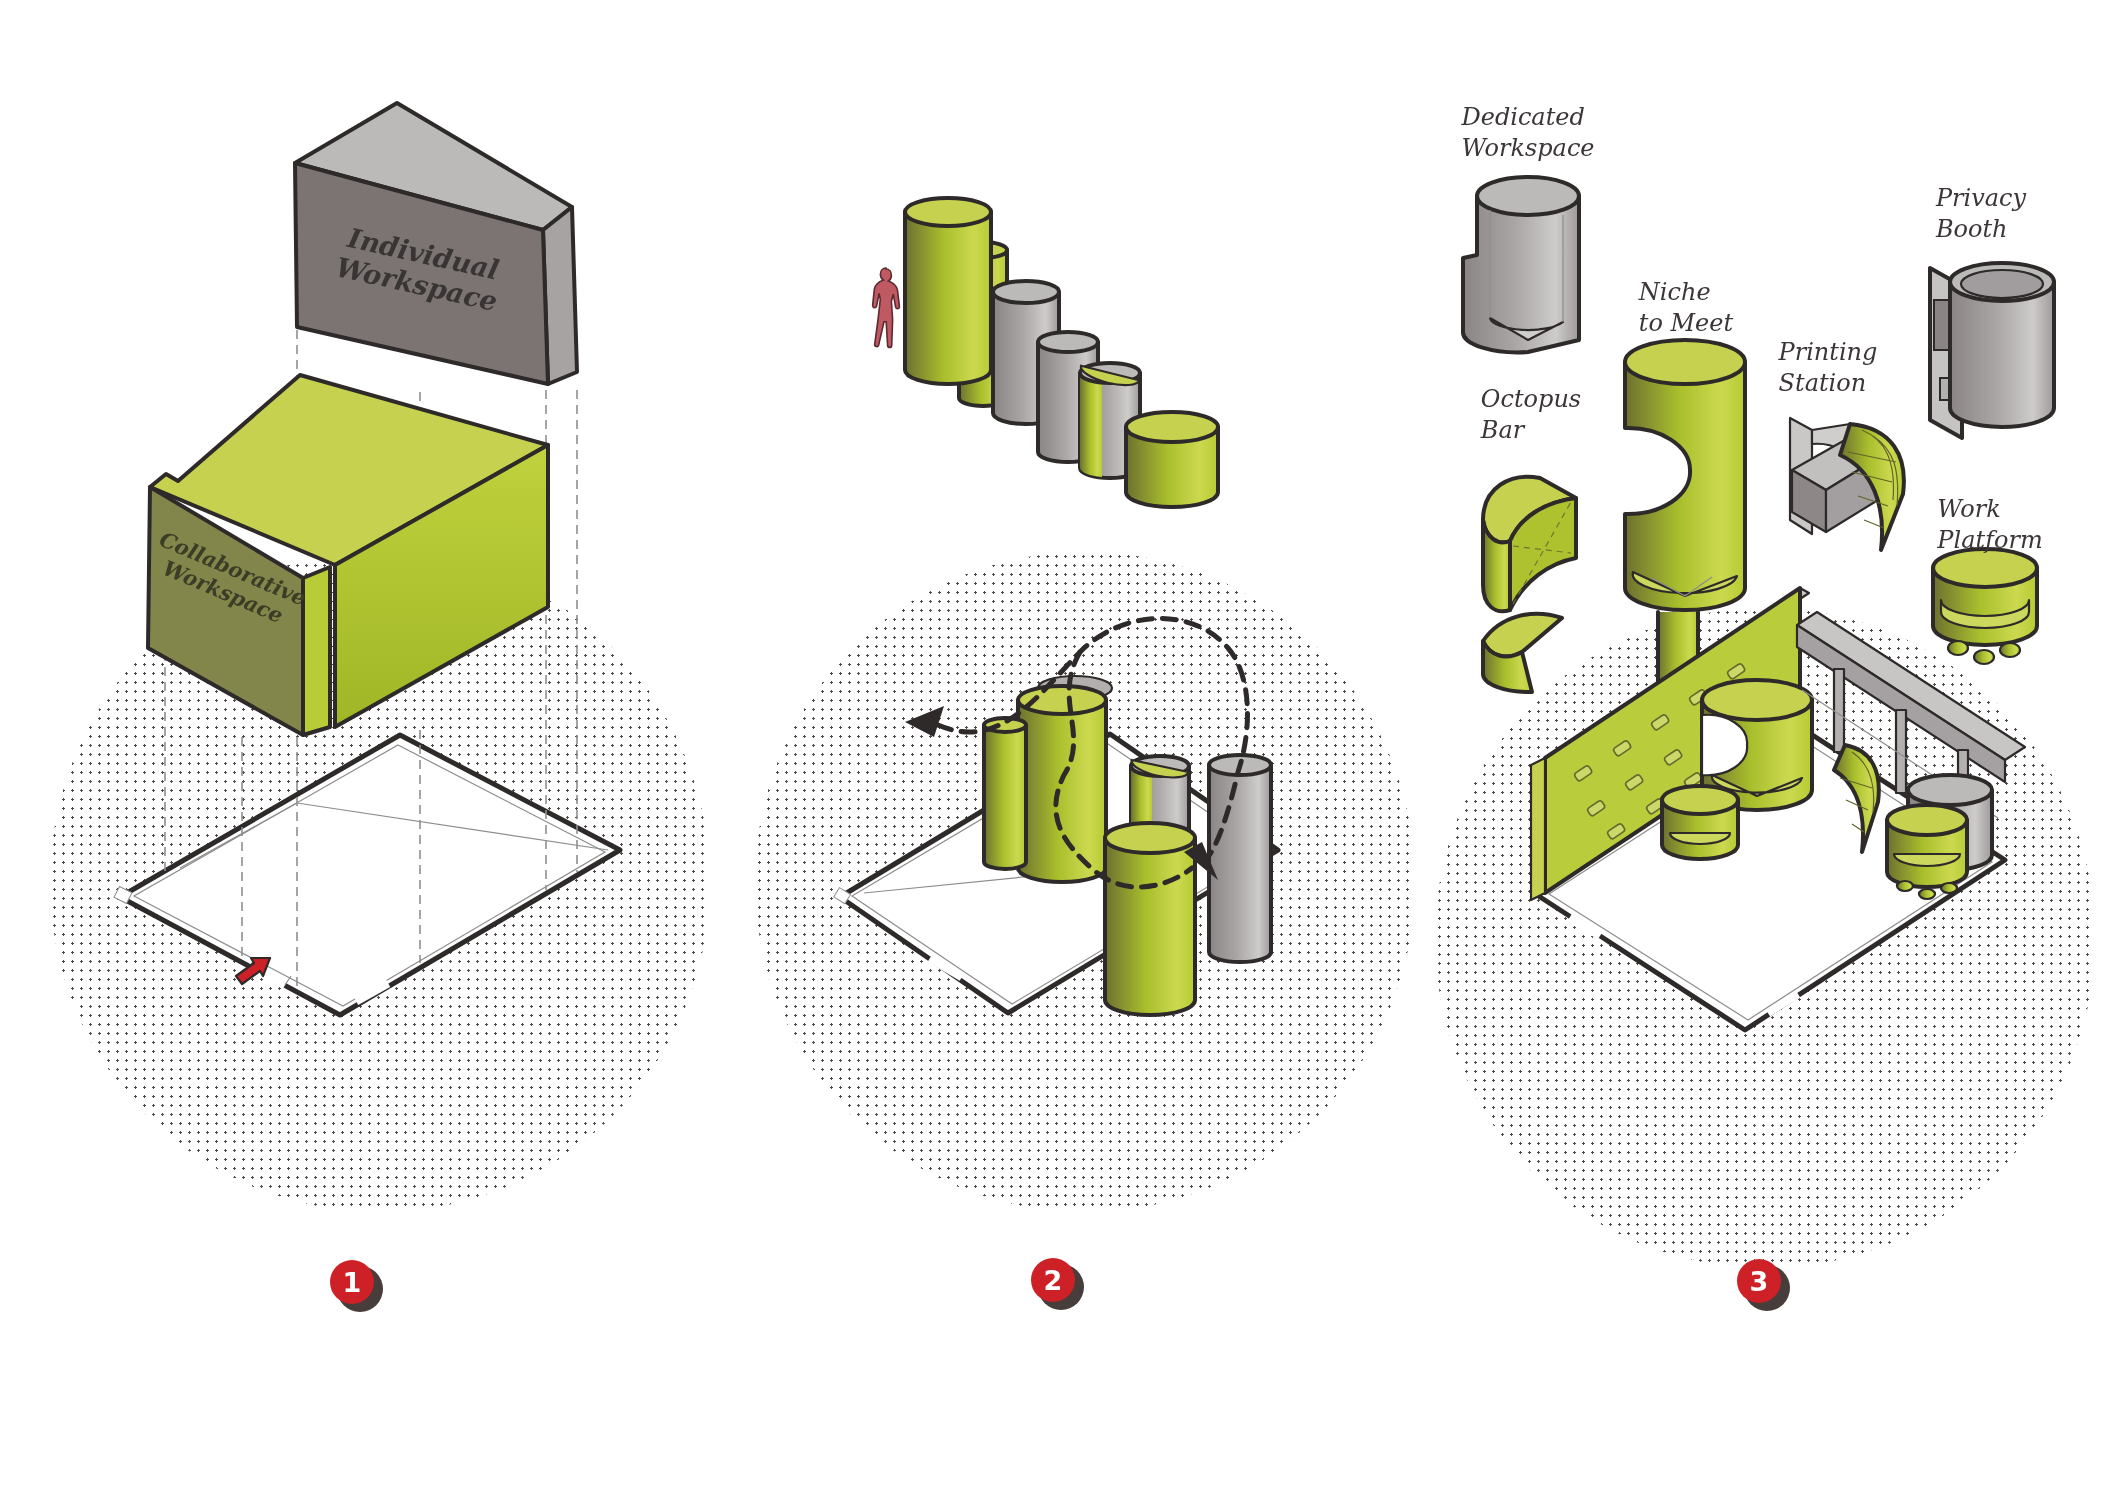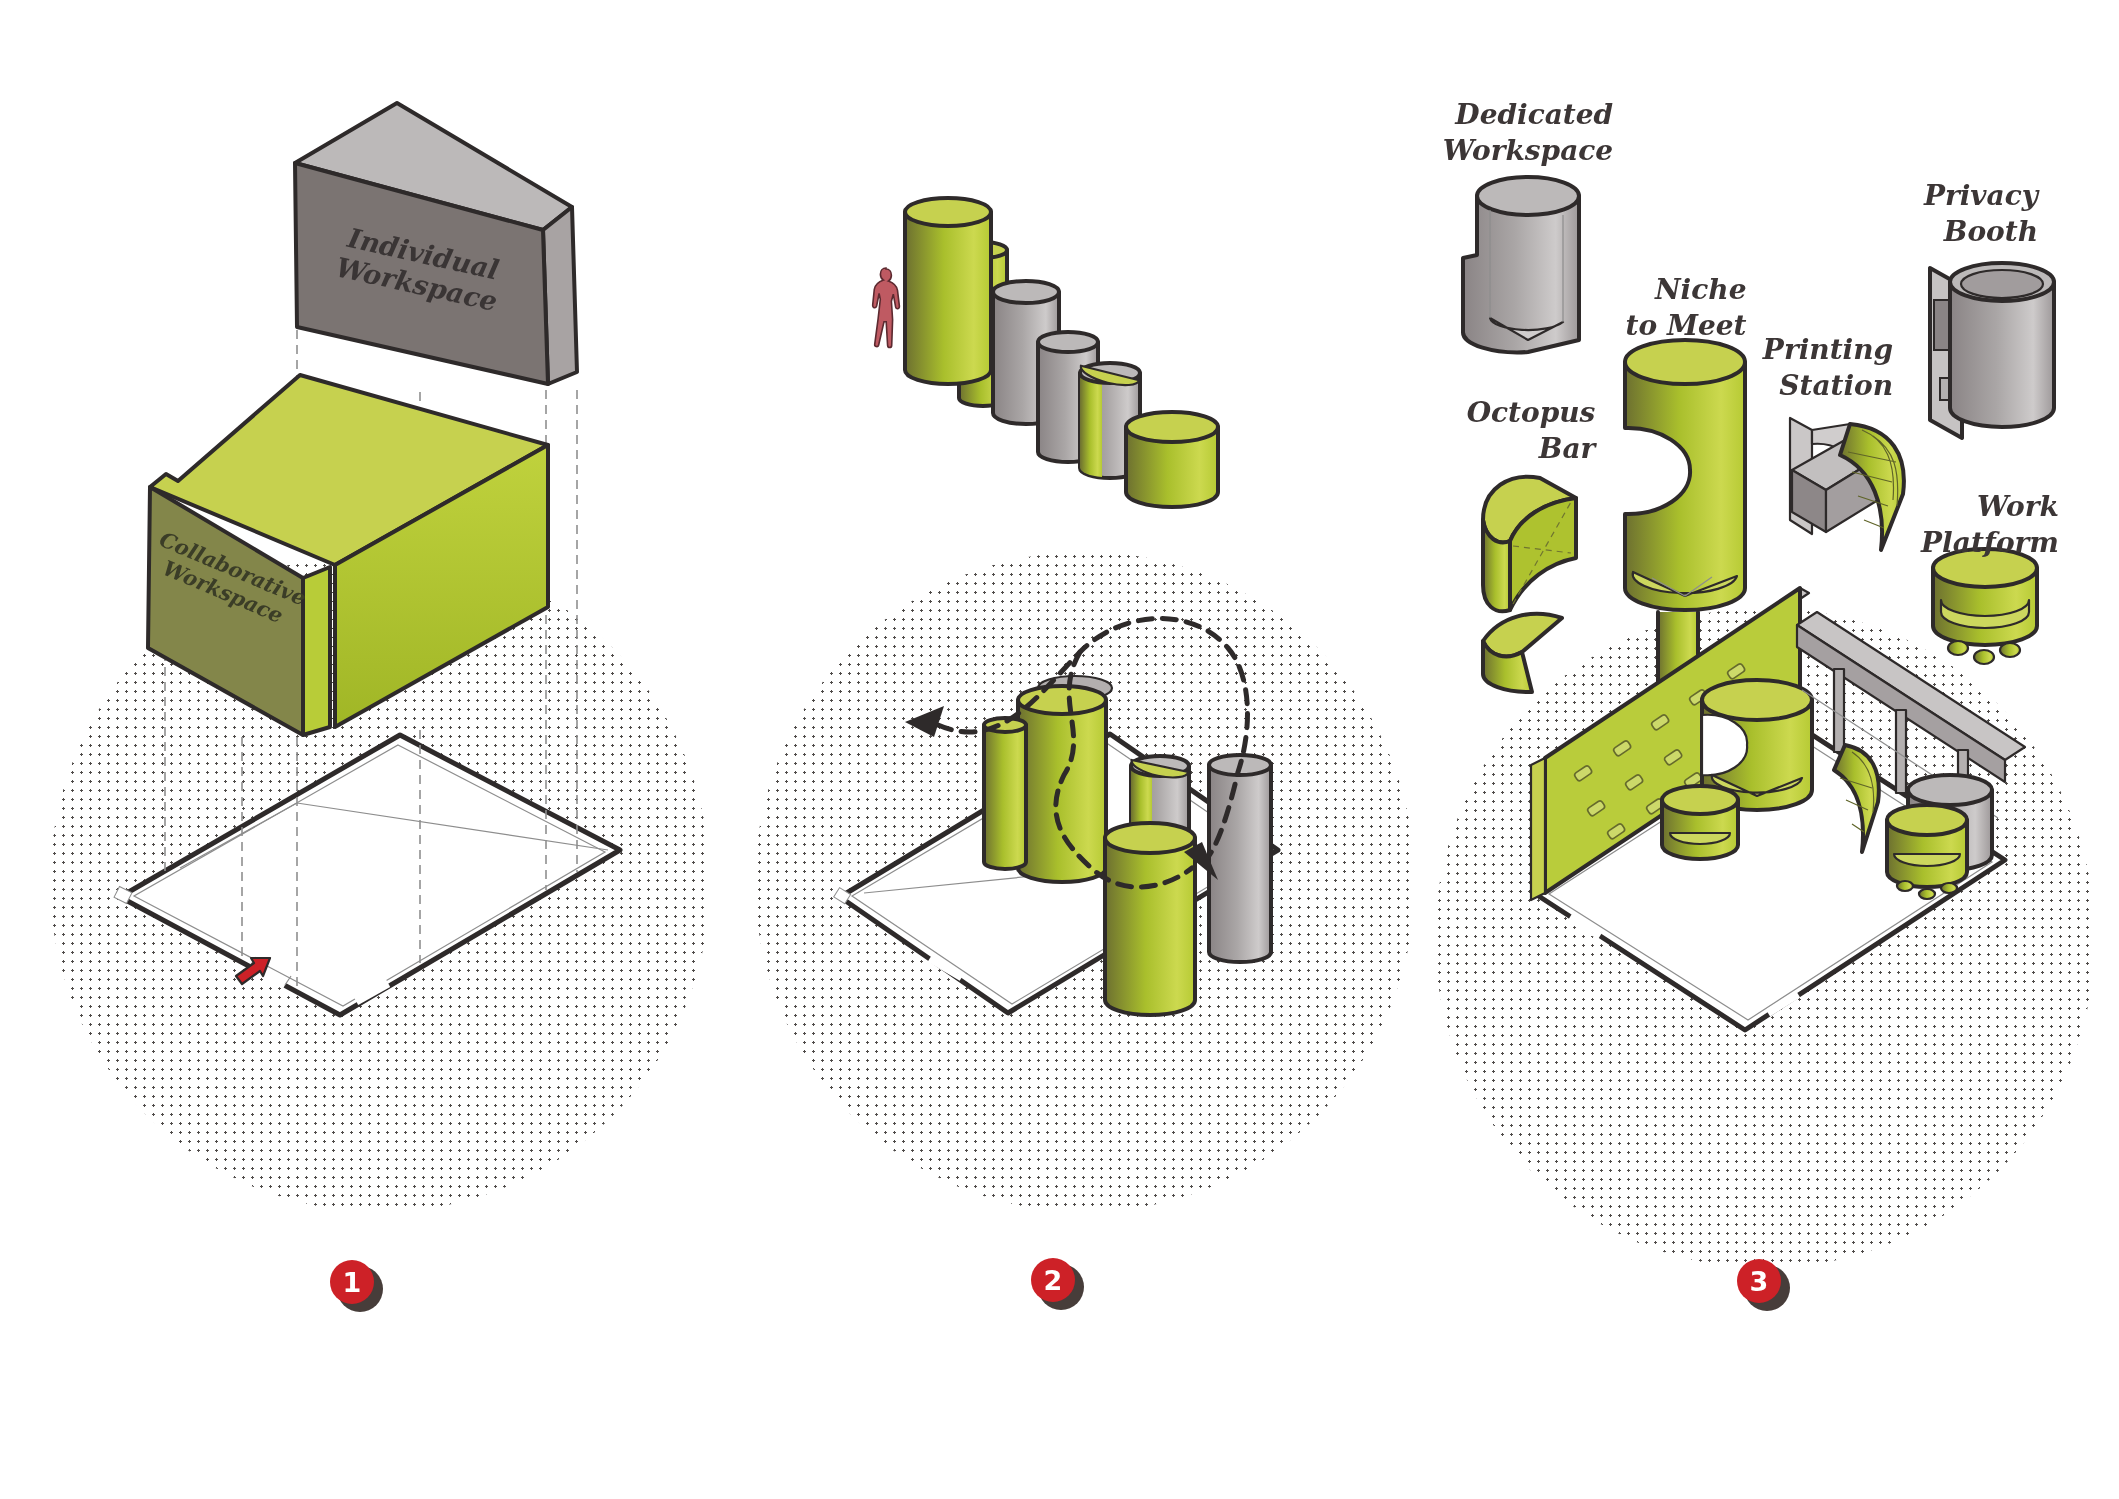--- a/index.html
+++ b/index.html
@@ -7,22 +7,22 @@
     --gray-top:#bcb9b9; --gray-front:#7b7472; --badge-red:#cd2127;
     --figure-red:#bf5a62; --outline:#2e2a2a; --label-ink:#3c3636; --dot:#4e4a48;
   }
   html,body{margin:0;padding:0;background:#ffffff;}
   #stage{position:relative;width:2119px;height:1499px;background:#ffffff;overflow:hidden;
          font-family:"DejaVu Serif","Liberation Serif",serif;}
   .dotcircle{position:absolute;border-radius:50%;
     background-image:radial-gradient(var(--dot) 1.15px, rgba(0,0,0,0) 1.3px);
     background-size:9px 9px;}
   svg{position:absolute;left:0;top:0;}
-  .lbl{position:absolute;transform:translate(-50%,-50%);text-align:right;
-       font-style:italic;font-weight:700;font-size:28px;line-height:1.3;
+  .lbl{position:absolute;transform:translate(-50%,-50%);text-align:left;
+       font-style:italic;font-weight:400;font-size:24px;line-height:1.3;
        color:var(--label-ink);white-space:pre-line;}
   .facelbl{position:absolute;text-align:center;font-style:italic;font-weight:700;
        color:#3b3a2c;white-space:pre-line;}
   .badge{position:absolute;width:44px;height:44px;}
   .badge .sh{position:absolute;left:7px;top:6px;width:46px;height:46px;border-radius:50%;
        background:#473d3a;}
   .badge .c{position:absolute;left:0;top:0;width:44px;height:44px;border-radius:50%;
        background:var(--badge-red);display:flex;align-items:center;justify-content:center;
        color:#fff;font-family:"DejaVu Sans","Liberation Sans",sans-serif;
        font-weight:700;font-size:27px;font-style:normal;}
@@ -301,21 +301,21 @@
 Workspace</div>
 
   <div class="lbl" style="left:1528px;top:133px;">Dedicated
 Workspace</div>
   <div class="lbl" style="left:1981px;top:214px;">Privacy
 Booth</div>
   <div class="lbl" style="left:1686px;top:308px;">Niche
 to Meet</div>
   <div class="lbl" style="left:1828px;top:368px;">Printing
 Station</div>
-  <div class="lbl" style="left:1531px;top:415px;margin-top:16px;">Octopus
+  <div class="lbl" style="left:1531px;top:415px;">Octopus
 Bar</div>
   <div class="lbl" style="left:1990px;top:497px;margin-top:28px;">Work
 Platform</div>
 
   <div class="badge" style="left:330px;top:1260px;">
     <div class="sh"></div>
     <div class="c">1</div>
   </div>
   <div class="badge" style="left:1031px;top:1258px;">
     <div class="sh"></div>

